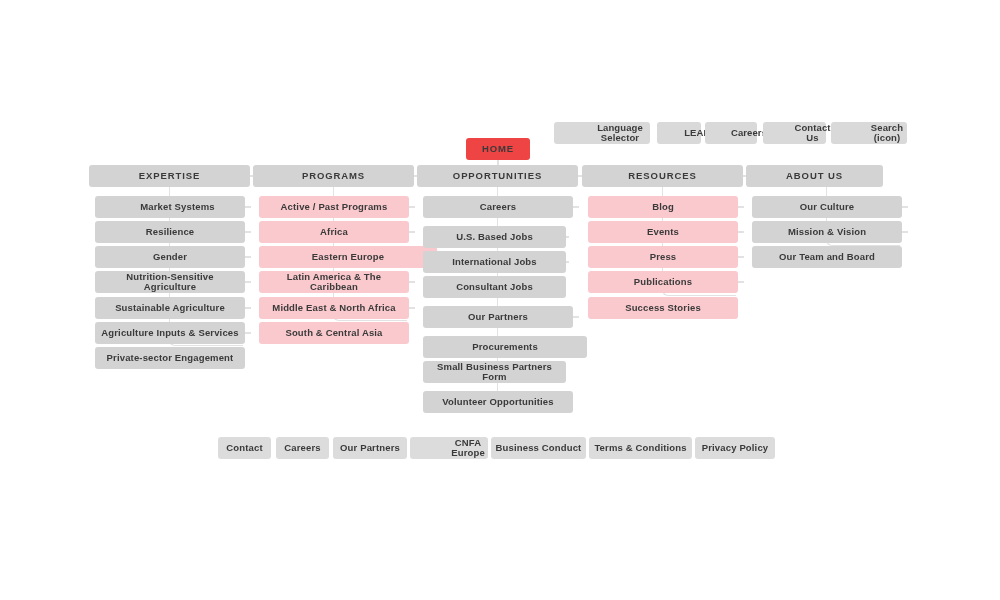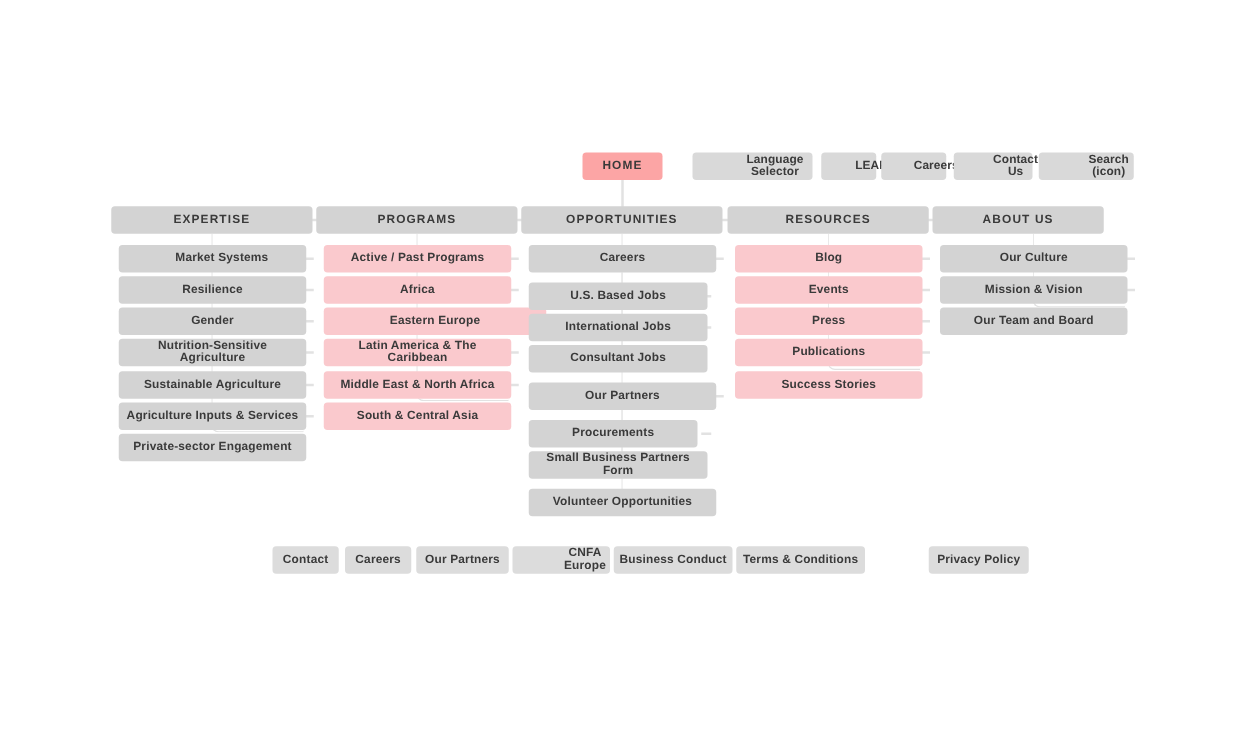--- a/index.html
+++ b/index.html
@@ -40,22 +40,23 @@
     height: 22px;
     z-index: 3;
   }
   .node.pink   { background: #fac9cd; }
   .node.header {
     background: #d3d3d3;
     font-size: 9.5px;
     letter-spacing: 0.9px;
   }
   .node.home {
-    background: #fca5a5;
+    background: #ef4444;
     letter-spacing: 0.9px;
+    margin-top: 16px;
   }
   .node.util   { background: #d9d9d9; font-weight: bold; letter-spacing: 0.1px; padding-left: 40px;}
   .node.footer { background: #dcdcdc; font-weight: bold; }
 
   
   .conn {
     position: absolute;
     background: #e2e2e2;
     z-index: 1;
   }
@@ -145,21 +146,21 @@
   <div class="node" style="left:423px; top:251px; width:143px;">International Jobs</div>
   <div class="conn h" style="left:561px; top:261px; width:8px;"></div>
 
   <div class="node" style="left:423px; top:276px; width:143px;">Consultant Jobs</div>
 
   <div class="node" style="left:423px; top:306px; width:150px;">Our Partners</div>
   <div class="conn h" style="left:569px; top:316px; width:10px;"></div>
 
   <div class="elbow" style="left:497px; top:328px; width:64px; height:43px;"></div>
 
-  <div class="node" style="left:423px; top:336px; width:135px;">Procurements</div>
+  <div class="node" style="left:423px; top:336px; width:164px;">Procurements</div>
   <div class="conn h" style="left:561px; top:346px; width:8px;"></div>
 
   <div class="node" style="left:423px; top:361px; width:143px;">Small Business Partners Form</div>
 
   <div class="node" style="left:423px; top:391px; width:150px;">Volunteer Opportunities</div>
 
   <div class="node header" style="left:582px; top:165px; width:161px;">RESOURCES</div>
   <div class="elbow" style="left:662px; top:187px; width:73px; height:108px;"></div>
 
   <div class="node pink" style="left:588px; top:196px; width:150px;">Blog</div>
@@ -186,15 +187,15 @@
   <div class="conn h" style="left:898px; top:231px; width:10px;"></div>
 
   <div class="node" style="left:752px; top:246px; width:150px;">Our Team and Board</div>
 
   <div class="node footer" style="left:218px; top:437px; width:53px;">Contact</div>
   <div class="node footer" style="left:276px; top:437px; width:53px;">Careers</div>
   <div class="node footer" style="left:333px; top:437px; width:74px;">Our Partners</div>
   <div class="node footer" style="left:410px; top:437px; width:78px;padding-left:42px;">CNFA Europe</div>
   <div class="node footer" style="left:491px; top:437px; width:95px;">Business Conduct</div>
   <div class="node footer" style="left:589px; top:437px; width:103px;">Terms &amp; Conditions</div>
-  <div class="node footer" style="left:695px; top:437px; width:80px;margin-left:48px;">Privacy Policy</div>
+  <div class="node footer" style="left:695px; top:437px; width:80px;">Privacy Policy</div>
 
 </div>
 
 </body></html>

